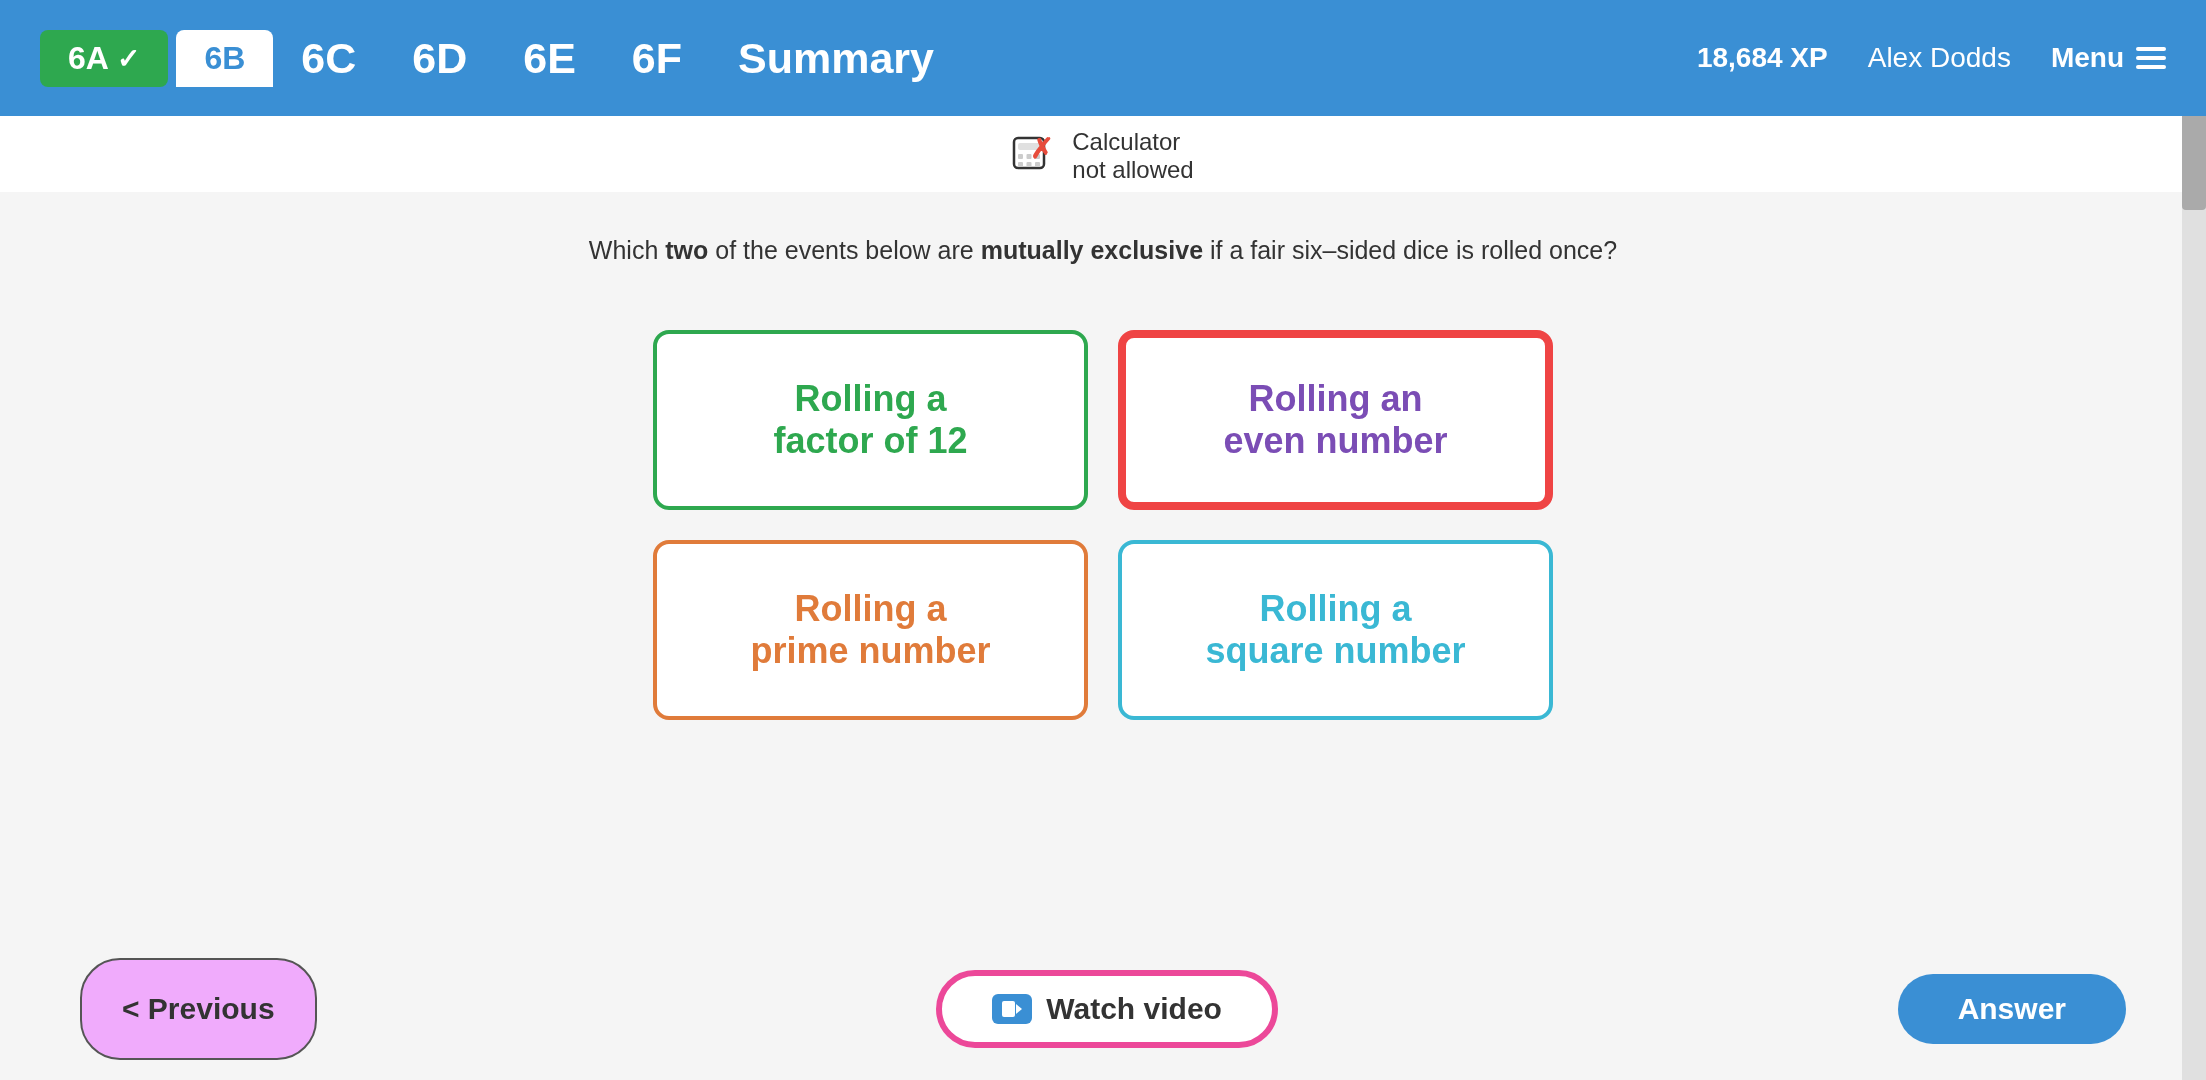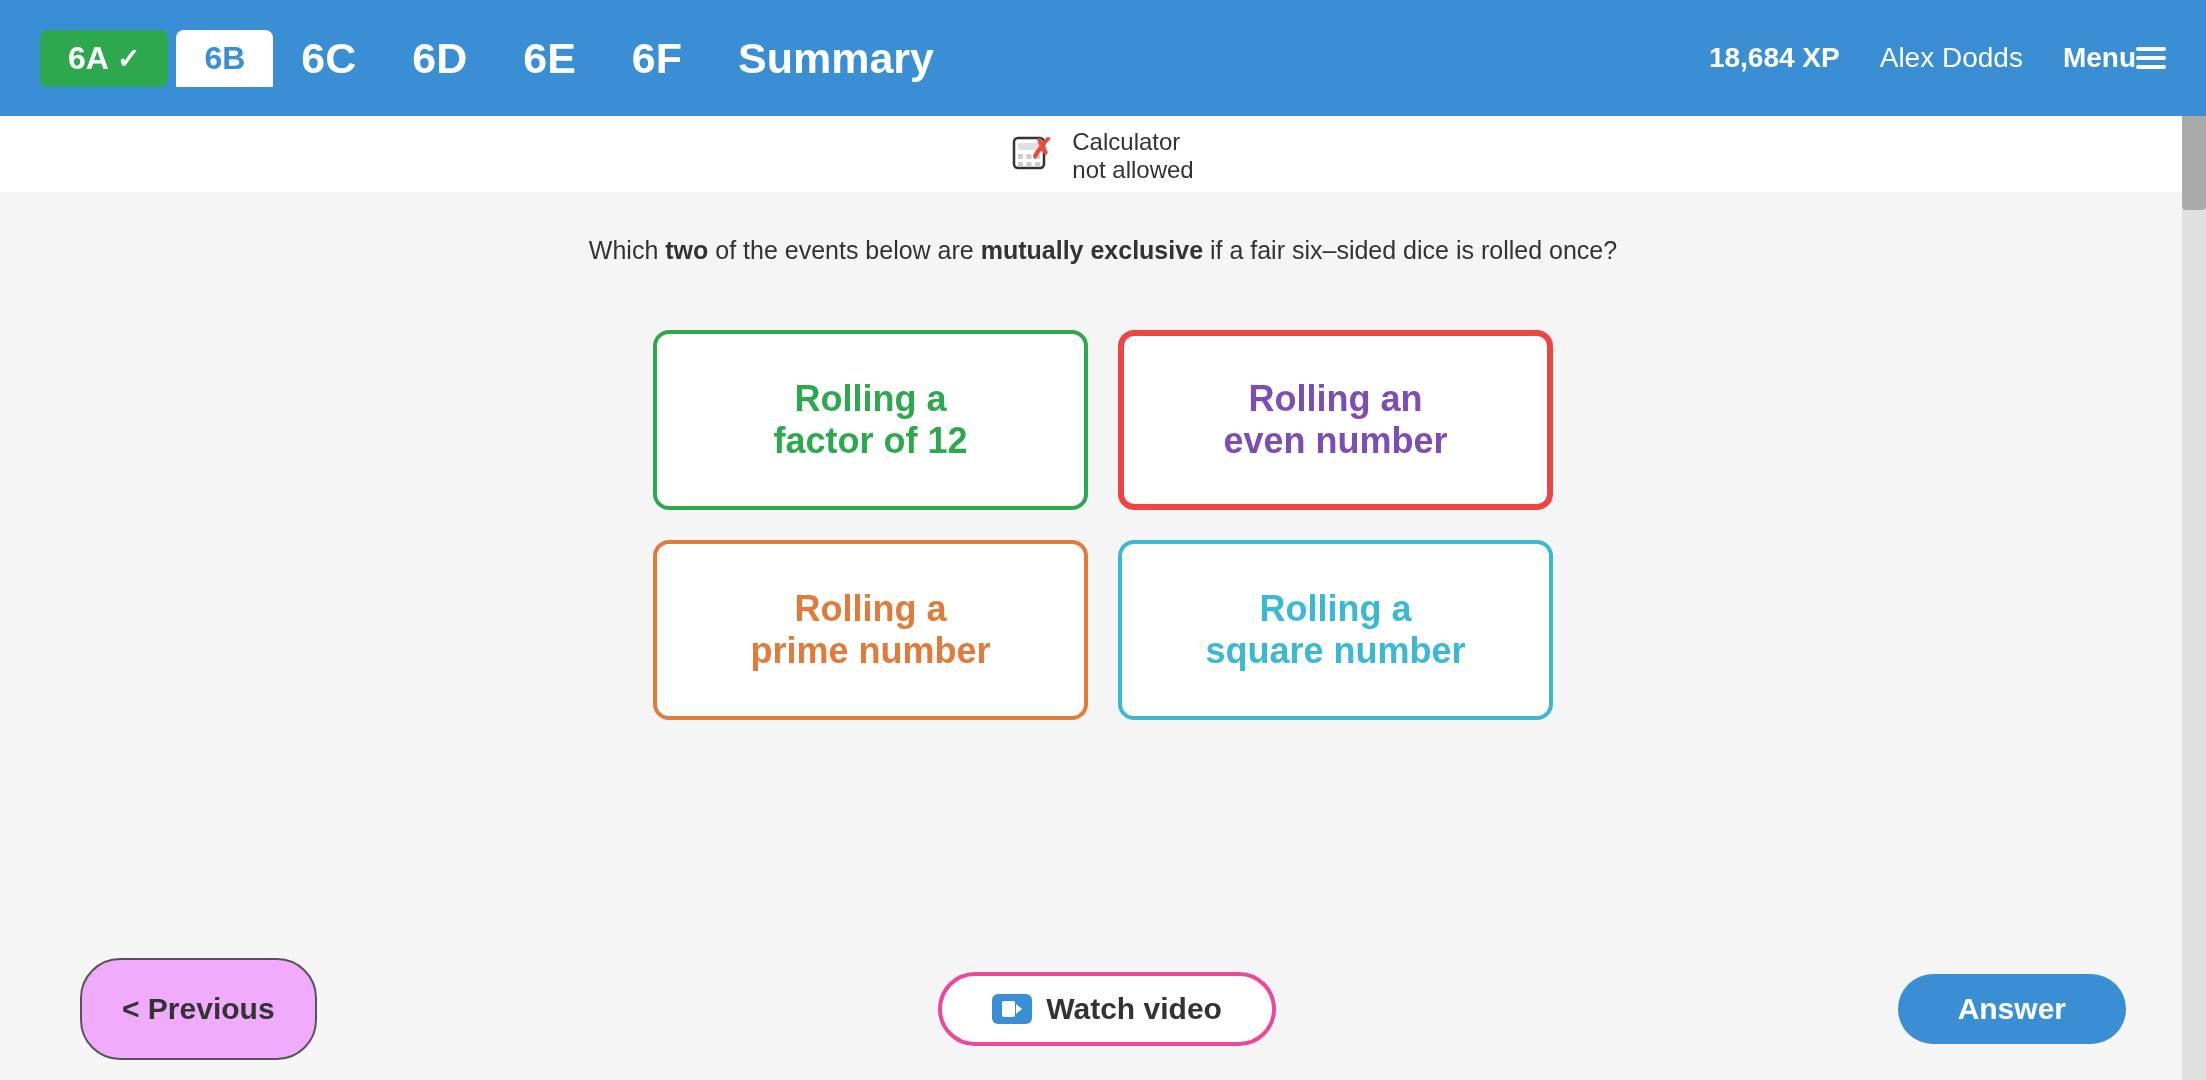--- a/index.html
+++ b/index.html
@@ -88,20 +88,21 @@
       font-size: 28px;
     }
 
     .user-name {
       font-size: 28px;
     }
 
     .menu-btn {
       display: flex;
       align-items: center;
+      gap: 12px;
       cursor: pointer;
       font-size: 28px;
       color: white;
       font-weight: bold;
     }
 
     .hamburger-icon {
       display: flex;
       flex-direction: column;
       gap: 5px;
@@ -199,21 +200,21 @@
       min-height: 180px;
       transition: background 0.2s;
     }
 
     .option-green {
       border: 4px solid #2ea84f;
       color: #2ea84f;
     }
 
     .option-purple {
-      border: 6px solid #ef4444;
+      border: 8px solid #ef4444;
       color: #7b4db5;
     }
 
     .option-orange {
       border: 4px solid #e07b3a;
       color: #e07b3a;
     }
 
     .option-cyan {
       border: 4px solid #3ab8d4;
@@ -241,21 +242,21 @@
       font-weight: 600;
       padding: 32px 40px;
       border-radius: 40px;
       cursor: pointer;
       display: flex;
       align-items: center;
       gap: 10px;
     }
 
     .watch-video-btn {
-      border: 4px solid #ec4899;
+      border: 6px solid #ec4899;
       background: white;
       color: #333;
       font-size: 30px;
       font-weight: 600;
       padding: 16px 50px;
       border-radius: 40px;
       cursor: pointer;
       display: flex;
       align-items: center;
       gap: 14px;

